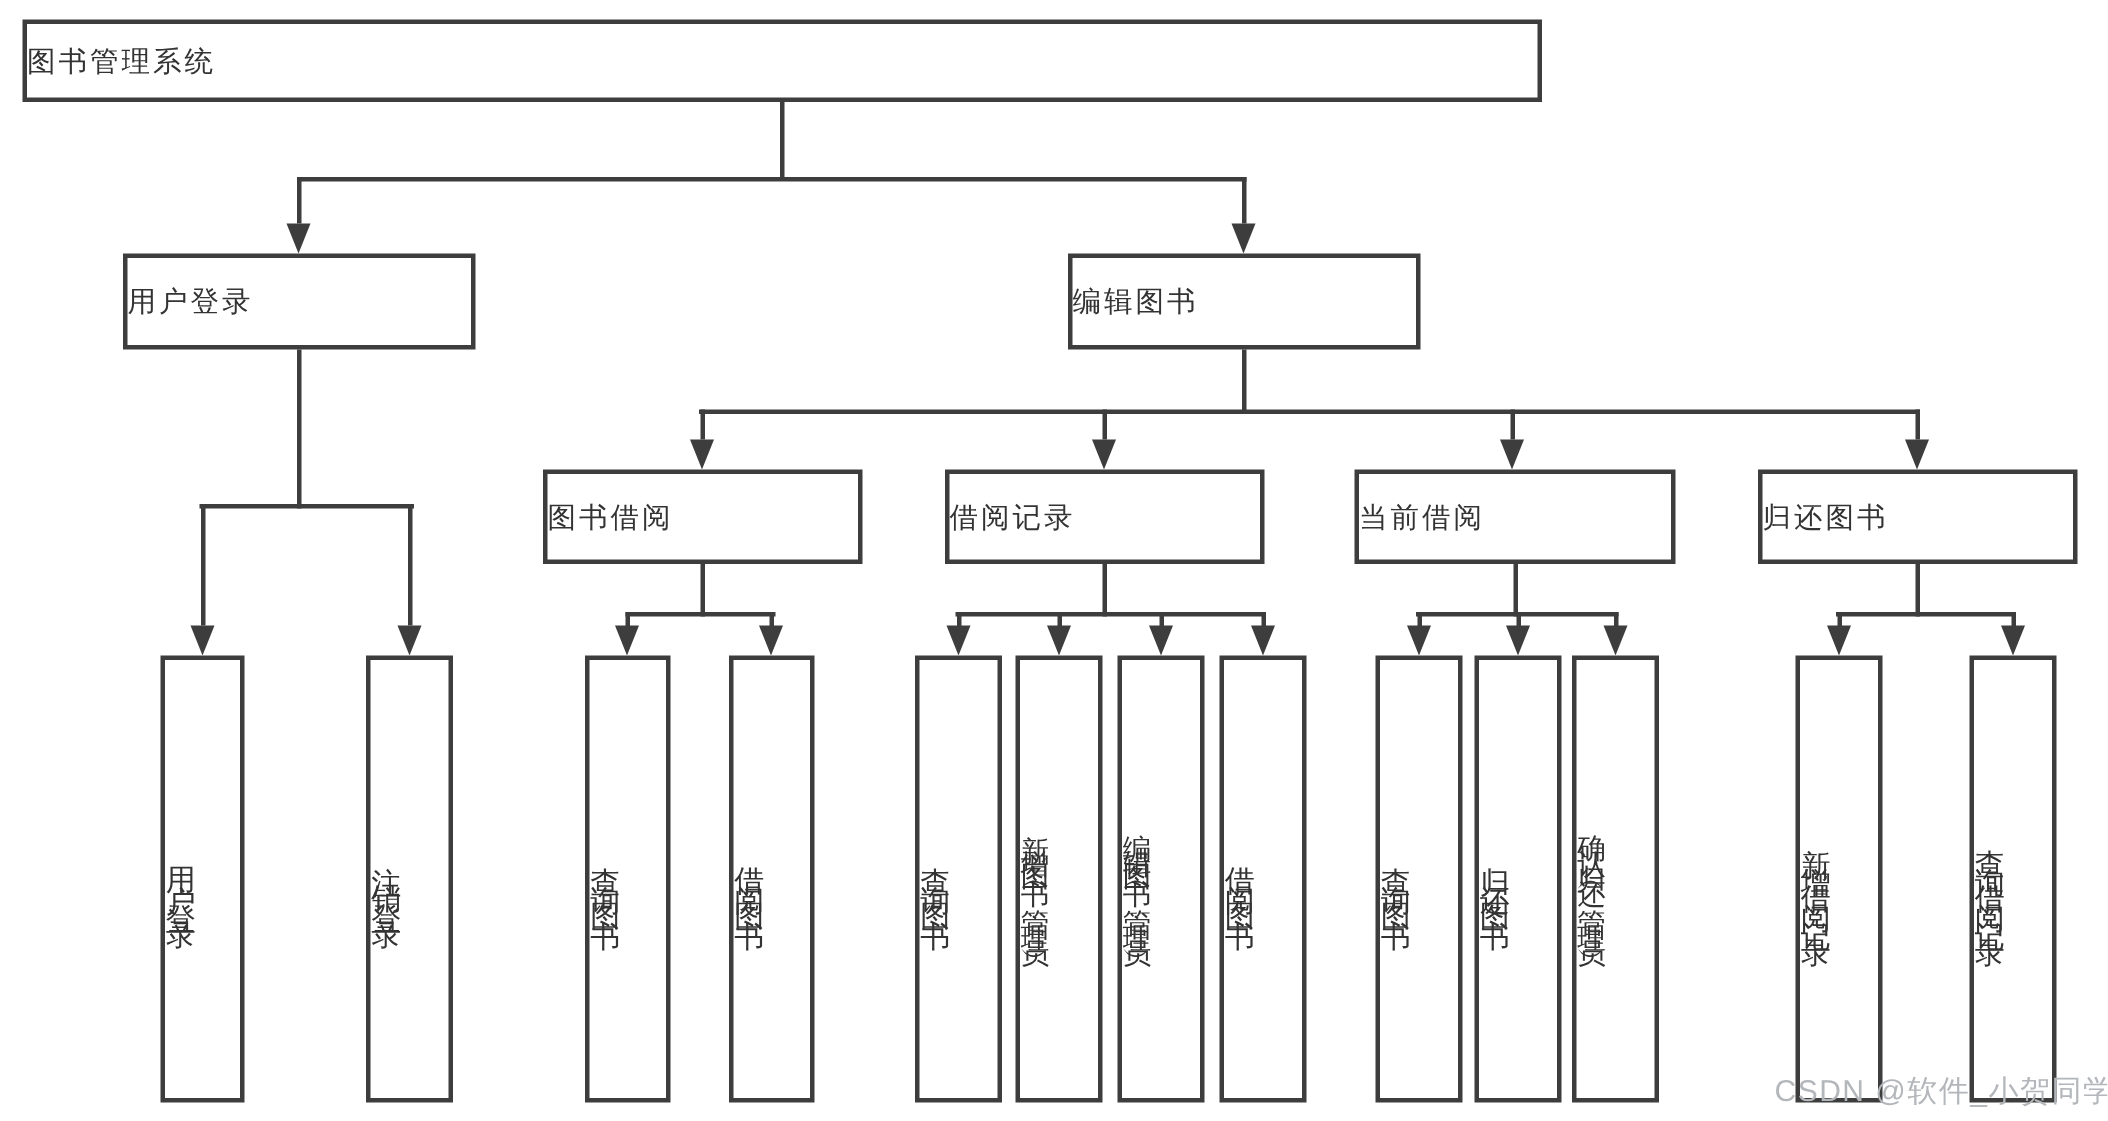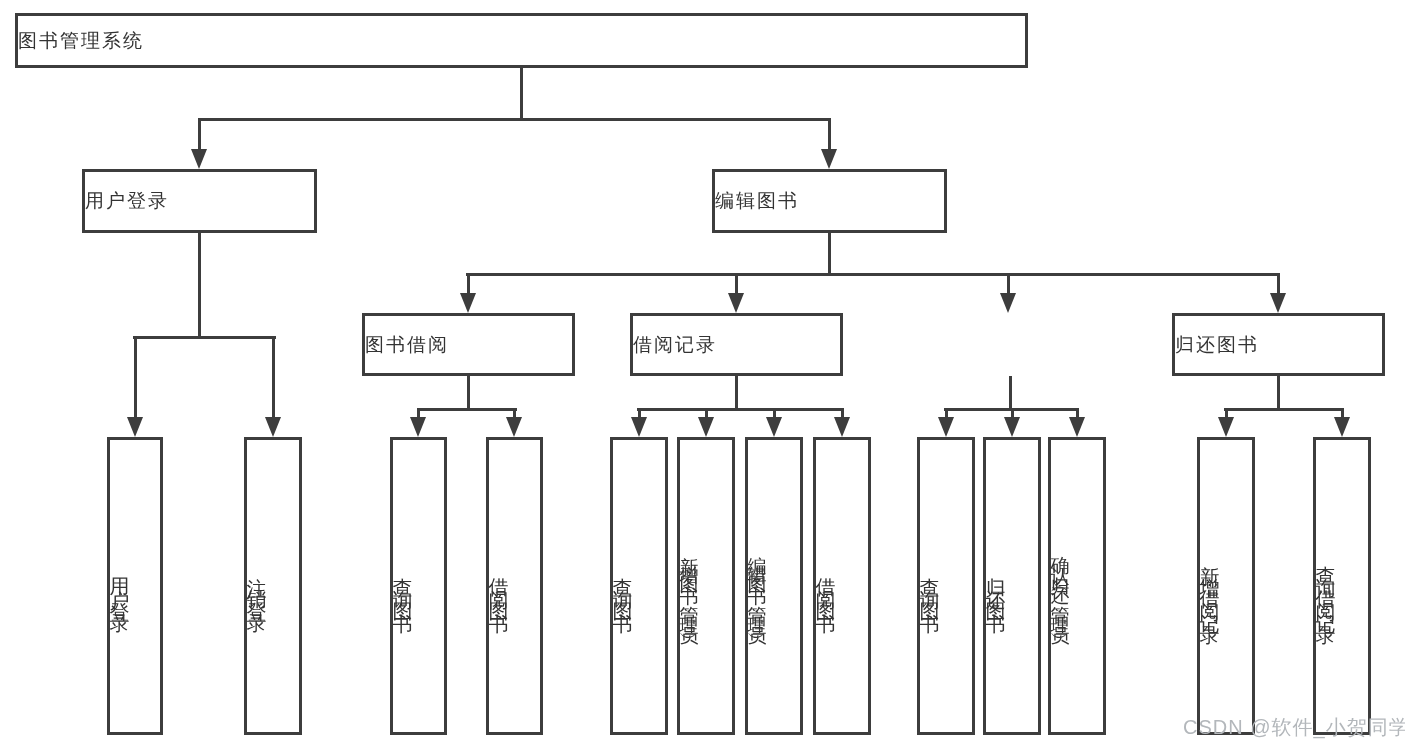--- a/index.html
+++ b/index.html
@@ -107,20 +107,23 @@
   <div class="vline" style="left:1007px;top:273px;height:20px"></div>
   <div class="ahead" style="left:1000px;top:293px"></div>
   <div class="vline" style="left:1277px;top:273px;height:20px"></div>
   <div class="ahead" style="left:1270px;top:293px"></div>
 
   <div class="box" style="left:362px;top:313px;width:213px;height:63px">
     <span class="lbl">图书借阅</span>
   </div>
   <div class="box" style="left:630px;top:313px;width:213px;height:63px">
     <span class="lbl">借阅记录</span>
+  </div>
+  <div class="box" style="left:903px;top:313px;width:214px;height:63px">
+    <span class="lbl">当前借阅</span>
   </div>
   <div class="box" style="left:1172px;top:313px;width:213px;height:63px">
     <span class="lbl">归还图书</span>
   </div>
 
   <div class="vline" style="left:467px;top:376px;height:35px"></div>
   <div class="hline" style="left:417px;top:408px;width:100px"></div>
   <div class="vline" style="left:417px;top:408px;height:12px"></div>
   <div class="ahead" style="left:410px;top:417px"></div>
   <div class="vline" style="left:513px;top:408px;height:12px"></div>

